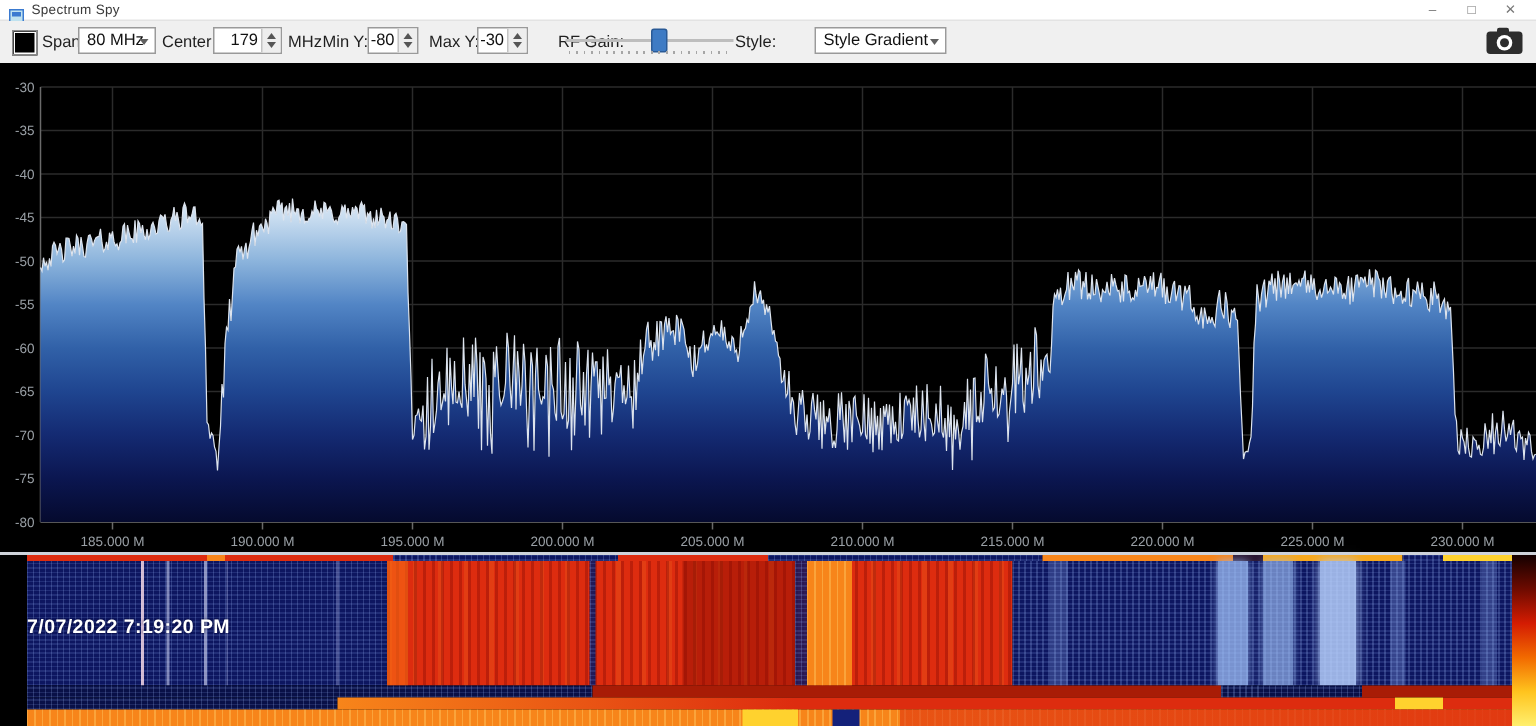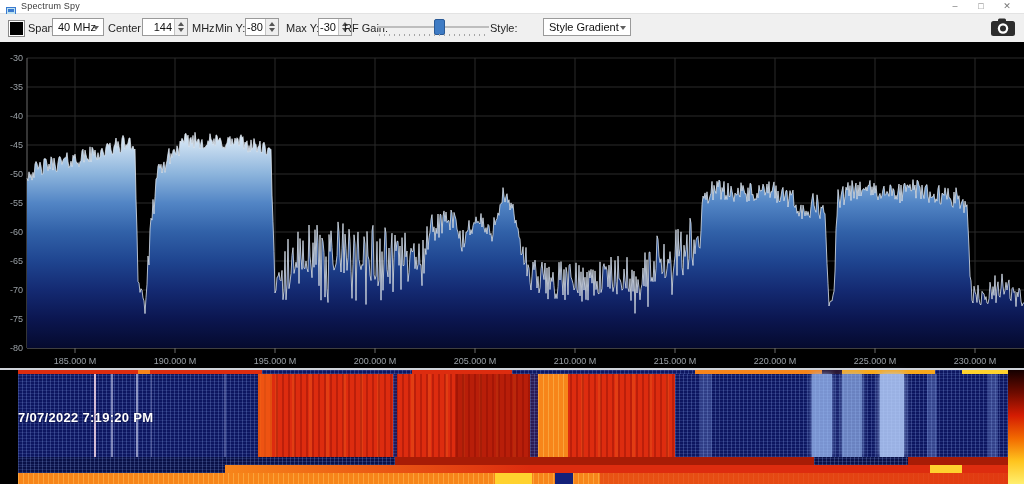--- a/index.html
+++ b/index.html
@@ -66,27 +66,27 @@
     <span class="winbtn min">–</span>
     <span class="winbtn max">□</span>
     <span class="winbtn close">✕</span>
   </div>
 
   <div class="toolbar">
     <div class="swatch"></div>
 
     <span class="lbl" style="left:28px">Span:</span>
     <div class="combo" style="left:52px;width:52px">
-      <span class="val">40 MHz</span>
+      <span class="val">80 MHz</span>
       <span class="chev"></span>
     </div>
 
     <span class="lbl" style="left:108px">Center:</span>
     <div class="numbox" style="left:142px;width:46px">
-      <span class="val">144</span>
+      <span class="val">179</span>
       <span class="spin">
         <span class="up"></span>
         <span class="dn"></span>
       </span>
     </div>
     <span class="lbl" style="left:192px">MHz</span>
 
     <span class="lbl" style="left:215px">Min Y:</span>
     <div class="numbox" style="left:245px;width:34px">
       <span class="val">-80</span>
@@ -98,21 +98,21 @@
 
     <span class="lbl" style="left:286px">Max Y:</span>
     <div class="numbox" style="left:318px;width:34px">
       <span class="val">-30</span>
       <span class="spin">
         <span class="up"></span>
         <span class="dn"></span>
       </span>
     </div>
 
-    <span class="lbl" style="left:344px">RF Gain:</span>
+    <span class="lbl" style="left:372px">RF Gain:</span>
     <div class="slider">
       <div class="track"></div>
       <div class="thumb" id="rf-thumb" style="left: calc(55% - 5px);"></div>
       <div class="ticks"></div>
     </div>
 
     <span class="lbl" style="left:490px">Style:</span>
     <div class="combo" style="left:543px;width:88px">
       <span class="val">Style Gradient</span>
       <span class="chev"></span>

